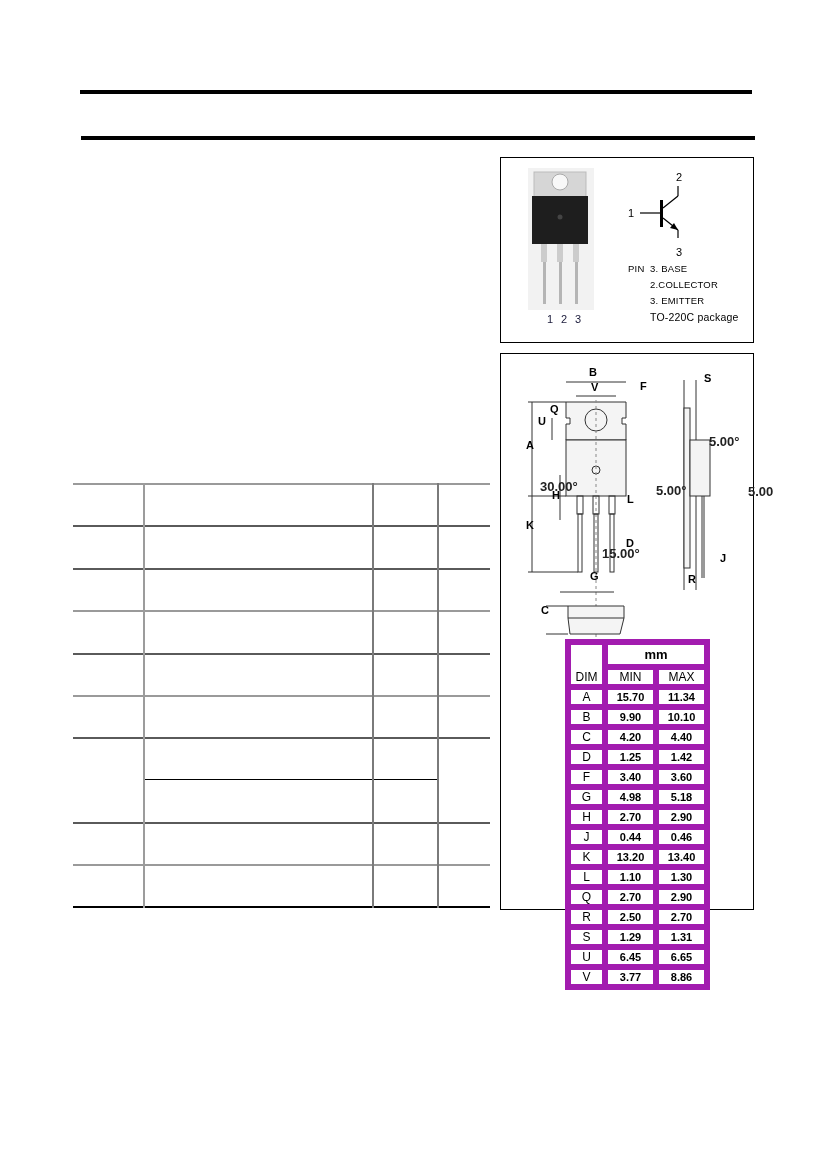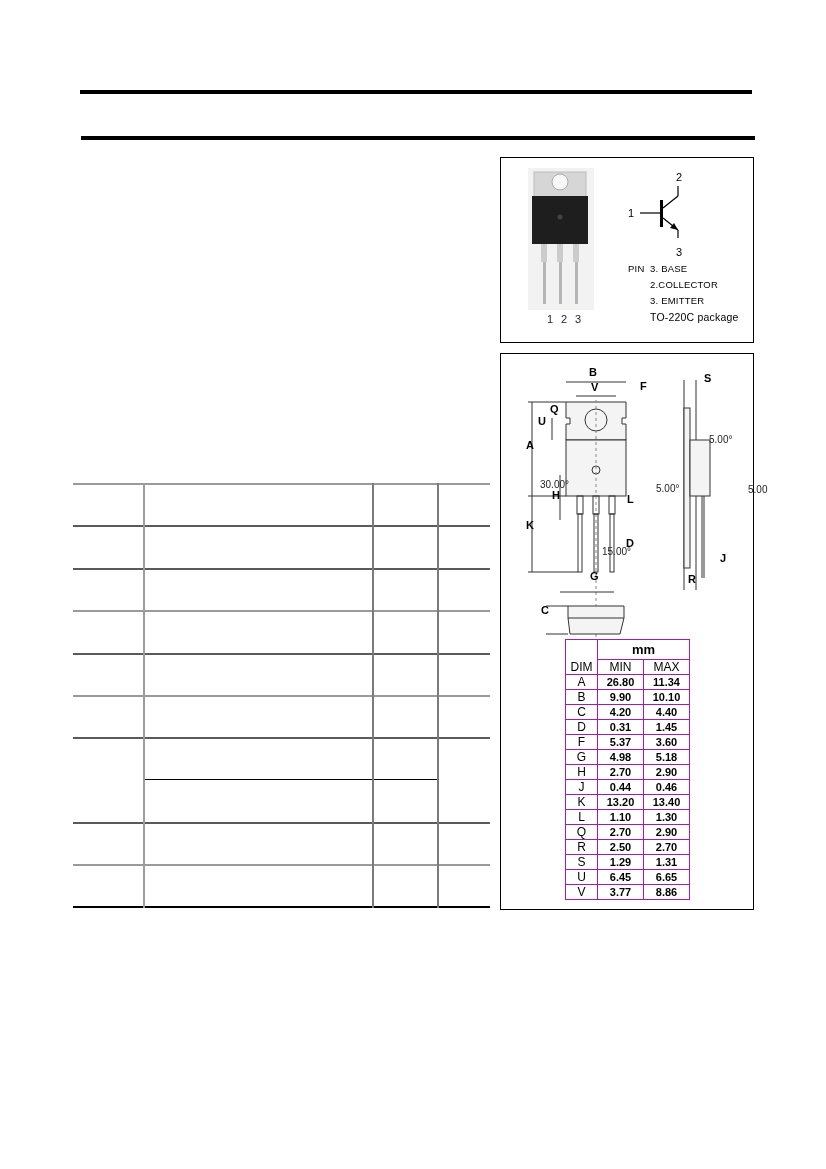--- a/index.html
+++ b/index.html
@@ -19,27 +19,27 @@
 
     
     .box { position: absolute; border: 1px solid #000; background: #fff; }
     .pin-box { left: 500px; top: 157px; width: 252px; height: 184px; }
     .dims-box { left: 500px; top: 353px; width: 252px; height: 555px; }
     .pin-num { position: absolute; top: 313px; font-size: 11px; color: #1a1a3a; }
     .pin-legend { position: absolute; font-size: 9.5px; letter-spacing: 0.2px; }
 
     
     .dim-table { position: absolute; left: 565px; top: 639px; border-collapse: collapse; font-family: "Liberation Sans", sans-serif; }
-    .dim-table td { border: 1px solid #a21caf; padding: 0; height: 14px; text-align: center; font-size: 11px; line-height: 13px; }
+    .dim-table td { border: 6px solid #a21caf; padding: 0; height: 14px; text-align: center; font-size: 11px; line-height: 13px; }
     .dim-table td.dim { width: 31px; font-size: 12px; }
     .dim-table td.val { width: 45px; font-weight: bold; }
     .dim-table td.unit { font-weight: bold; font-size: 13px; height: 19px; }
     .dim-table td.head { font-size: 12px; height: 14px; }
     .diag-label { position: absolute; font-weight: bold; font-size: 11px; }
-    .angle { position: absolute; font-size: 10px; color: #222; }
+    .angle { position: absolute; font-size: 13px; color: #222; font-weight: bold; }
   </style>
 </head>
 <body>
 
 <div class="rule rule-top"></div>
 <div class="rule rule-second"></div>
 
 <div class="spec-table">
   <div class="hline light" style="top:0px"></div>
   <div class="hline" style="top:42px"></div>
@@ -175,41 +175,41 @@
       <tr>
     <td class="dim" rowspan="2" style="vertical-align:bottom">DIM</td>
     <td class="unit" colspan="2">mm</td>
   </tr>
   <tr>
     <td class="head">MIN</td>
     <td class="head">MAX</td>
   </tr>
   <tr>
         <td class="dim">A</td>
-        <td class="val">26.80</td>
+        <td class="val">15.70</td>
         <td class="val">11.34</td>
       </tr>
   <tr>
         <td class="dim">B</td>
         <td class="val">9.90</td>
         <td class="val">10.10</td>
       </tr>
   <tr>
         <td class="dim">C</td>
         <td class="val">4.20</td>
         <td class="val">4.40</td>
       </tr>
   <tr>
         <td class="dim">D</td>
-        <td class="val">0.31</td>
-        <td class="val">1.45</td>
+        <td class="val">1.25</td>
+        <td class="val">1.42</td>
       </tr>
   <tr>
         <td class="dim">F</td>
-        <td class="val">5.37</td>
+        <td class="val">3.40</td>
         <td class="val">3.60</td>
       </tr>
   <tr>
         <td class="dim">G</td>
         <td class="val">4.98</td>
         <td class="val">5.18</td>
       </tr>
   <tr>
         <td class="dim">H</td>
         <td class="val">2.70</td>

